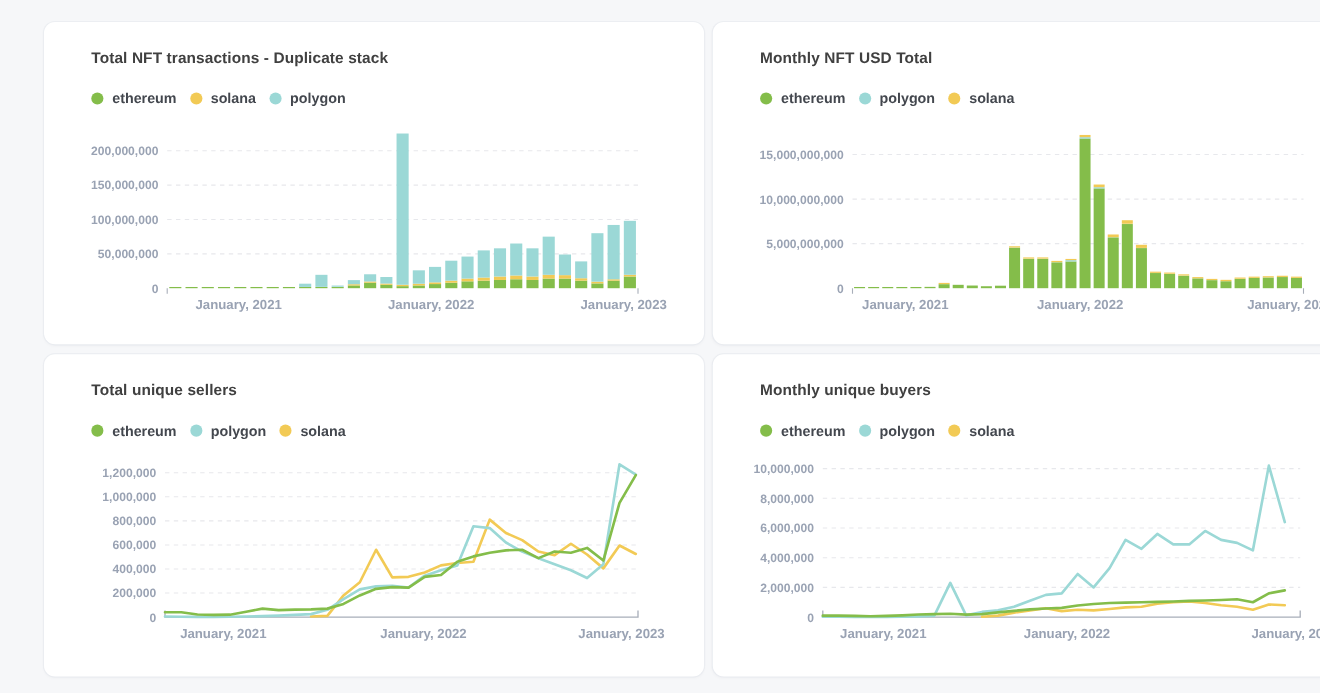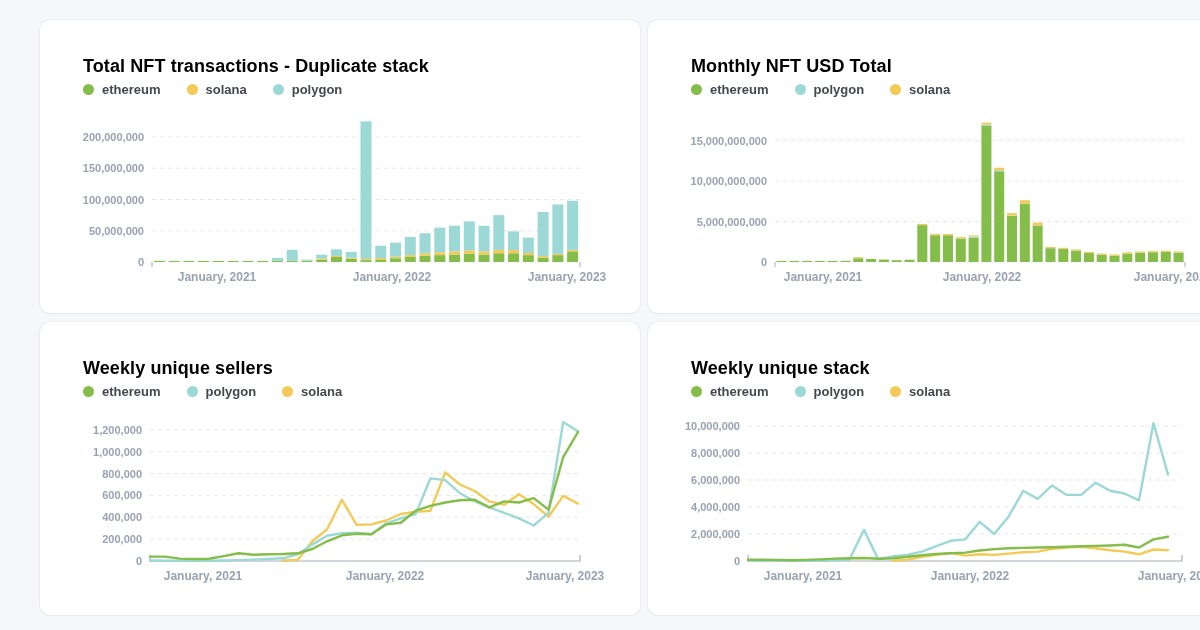--- a/index.html
+++ b/index.html
@@ -11,26 +11,26 @@
   .card{
     position:absolute;width:600px;height:293px;background:#ffffff;
     border-radius:10px;
     box-shadow:0 0 0 1px rgba(228,231,237,.55), 0 1px 3px rgba(20,30,50,.04);
   }
   #card-0{left:40px;top:20px;}
   #card-1{left:648px;top:20px;}
   #card-2{left:40px;top:322px;}
   #card-3{left:648px;top:322px;}
   .card-title{
-    position:absolute;left:43px;top:36px;
-    font-size:18px;font-weight:bold;color:#000000;letter-spacing:.1px;
+    position:absolute;left:43px;top:24px;
+    font-size:14px;font-weight:bold;color:#404040;letter-spacing:.1px;
     white-space:nowrap;
   }
   .legend{
-    position:absolute;left:43px;top:62px;display:flex;gap:26px;align-items:flex-start;
+    position:absolute;left:43px;top:62px;display:flex;gap:12px;align-items:flex-start;
   }
   .legend-item{display:flex;align-items:center;gap:8px;cursor:pointer;}
   .legend-label{font-size:13px;font-weight:bold;color:#43474e;}
   .legend-dot{width:11px;height:11px;border-radius:50%;flex:0 0 auto;}
   .chart-svg{position:absolute;left:0;top:0;width:600px;height:293px;}
 </style>
 </head>
 <body>
 
 <div class="card" id="card-0">
@@ -216,21 +216,21 @@
       <rect x="499.97" y="232.28" width="10" height="9.72" fill="#84bd4a"></rect>
       <rect x="499.97" y="231.10" width="10" height="1.10" fill="#f2ca55"></rect>
       <rect x="512.78" y="231.88" width="10" height="10.13" fill="#84bd4a"></rect>
       <rect x="512.78" y="230.69" width="10" height="1.10" fill="#f2ca55"></rect>
       <rect x="525.59" y="232.69" width="10" height="9.31" fill="#84bd4a"></rect>
       <rect x="525.59" y="231.50" width="10" height="1.10" fill="#f2ca55"></rect>
     </svg>
 </div>
 
 <div class="card" id="card-2">
-  <div class="card-title">Weekly unique sellers</div>
+  <div class="card-title">Total unique sellers</div>
   <div class="legend">
       <span class="legend-item">
         <span class="legend-dot" style="background: rgb(132, 189, 74);"></span>
         <span class="legend-label">ethereum</span>
       </span>
       <span class="legend-item">
         <span class="legend-dot" style="background: rgb(155, 216, 214);"></span>
         <span class="legend-label">polygon</span>
       </span>
       <span class="legend-item">
@@ -256,21 +256,21 @@
       <text x="345" y="258" text-anchor="middle" font-size="12" font-weight="bold" fill="#99a2b3" font-family="&quot;Liberation Sans&quot;,sans-serif">January, 2022</text>
       <text x="525" y="258" text-anchor="middle" font-size="12" font-weight="bold" fill="#99a2b3" font-family="&quot;Liberation Sans&quot;,sans-serif">January, 2023</text>
       <path d="M110,233 L110,239 L540,239 L540,233" stroke="#a8aeb9" stroke-width="1.2" fill="none"></path>
       <polyline points="242.8,238.5 257.6,237.9 272.3,219.3 287.1,207.3 301.9,177.8 316.6,202.9 331.4,202.4 346.1,198.5 360.9,192.0 375.7,189.8 390.4,188.7 405.2,150.4 419.9,162.5 434.7,169.0 449.4,179.4 464.2,182.7 479.0,172.3 493.7,182.1 508.5,194.7 523.2,173.9 538.0,181.6" fill="none" stroke="#f2ca55" stroke-width="2.4" stroke-linejoin="round" stroke-linecap="round"></polyline>
       <polyline points="110.0,238.5 124.8,238.7 139.5,238.8 154.3,238.8 169.0,238.7 183.8,238.5 198.6,238.1 213.3,237.7 228.1,237.0 242.8,236.3 257.6,232.4 272.3,222.6 287.1,213.8 301.9,211.1 316.6,210.6 331.4,212.2 346.1,201.3 360.9,196.4 375.7,192.0 390.4,156.4 405.2,158.1 419.9,171.2 434.7,179.4 449.4,185.4 464.2,190.9 479.0,196.4 493.7,203.5 508.5,190.9 523.2,100.1 538.0,109.4" fill="none" stroke="#9bd8d6" stroke-width="2.4" stroke-linejoin="round" stroke-linecap="round"></polyline>
       <polyline points="110.0,234.6 124.8,234.6 139.5,236.6 154.3,237.0 169.0,236.8 183.8,234.1 198.6,231.3 213.3,232.7 228.1,232.2 242.8,232.0 257.6,231.3 272.3,227.0 287.1,219.3 301.9,213.3 316.6,211.7 331.4,212.2 346.1,202.4 360.9,200.7 375.7,188.7 390.4,183.8 405.2,180.5 419.9,178.3 434.7,177.8 449.4,185.4 464.2,179.4 479.0,180.5 493.7,176.1 508.5,187.6 523.2,135.1 538.0,110.0" fill="none" stroke="#84bd4a" stroke-width="2.4" stroke-linejoin="round" stroke-linecap="round"></polyline>
     </svg>
 </div>
 
 <div class="card" id="card-3">
-  <div class="card-title">Weekly unique stack</div>
+  <div class="card-title">Monthly unique buyers</div>
   <div class="legend">
       <span class="legend-item">
         <span class="legend-dot" style="background: rgb(132, 189, 74);"></span>
         <span class="legend-label">ethereum</span>
       </span>
       <span class="legend-item">
         <span class="legend-dot" style="background: rgb(155, 216, 214);"></span>
         <span class="legend-label">polygon</span>
       </span>
       <span class="legend-item">

